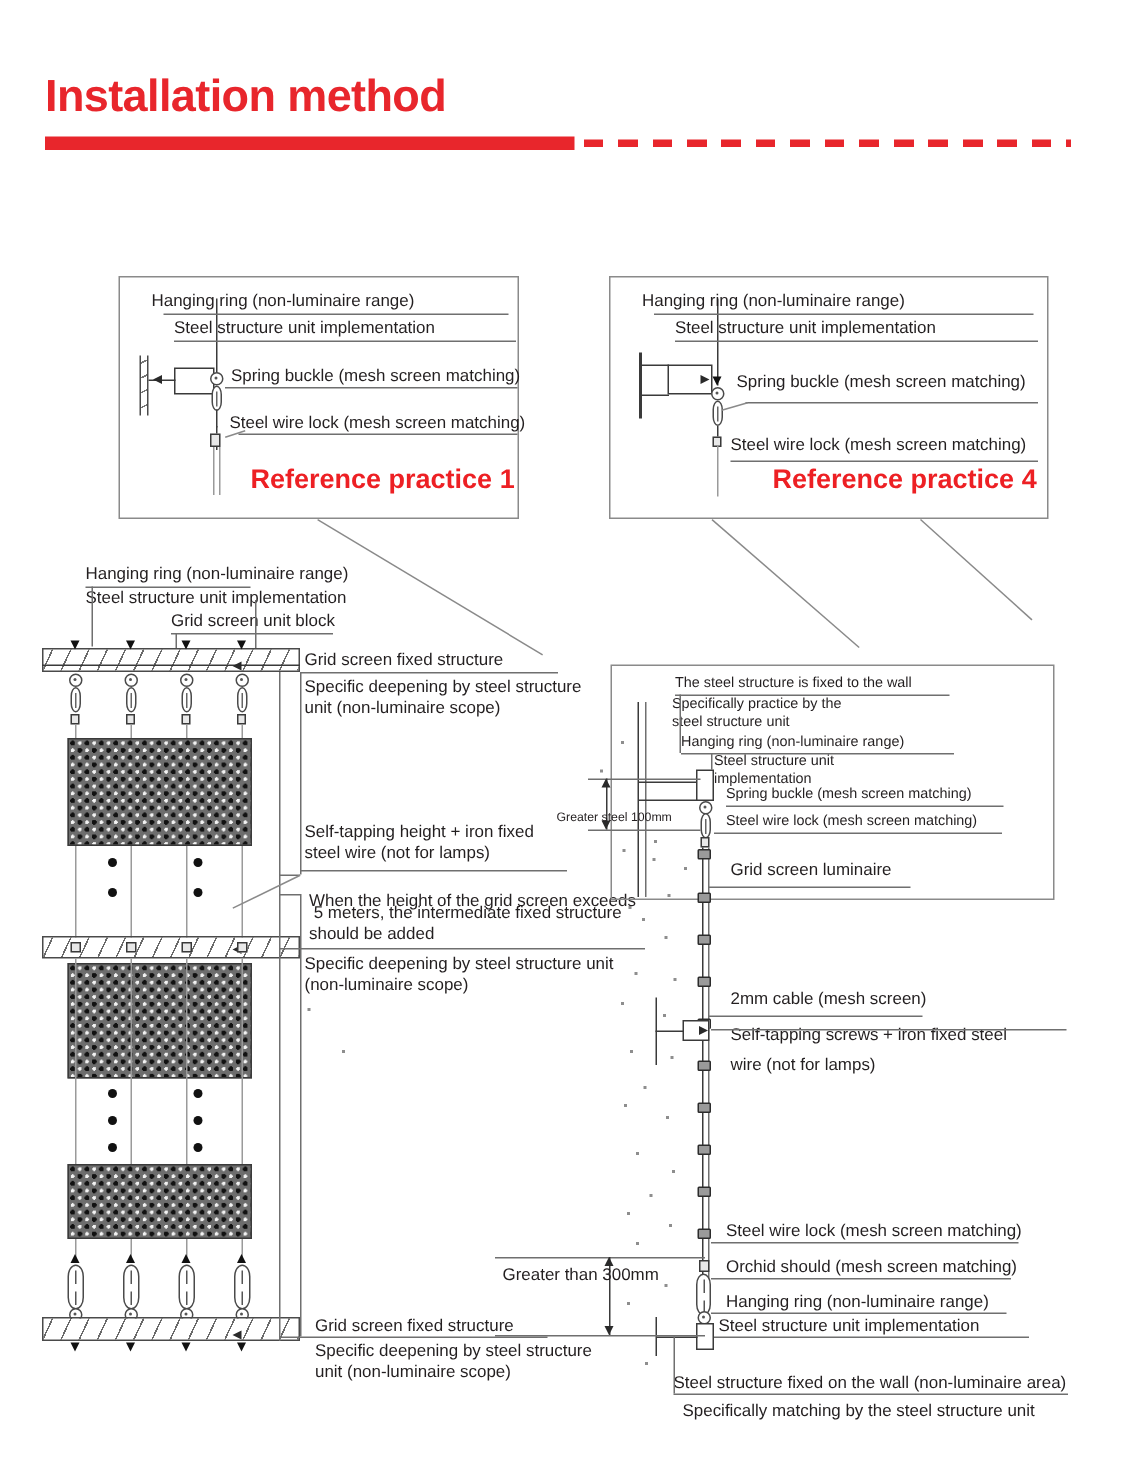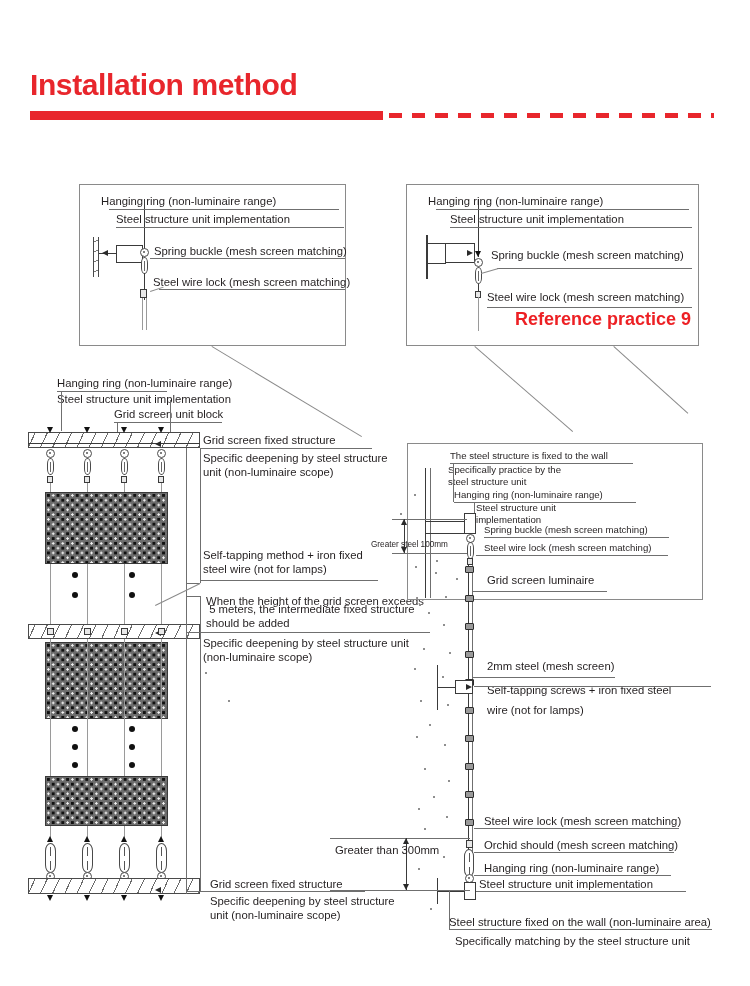--- a/index.html
+++ b/index.html
@@ -1,20 +1,20 @@
 <!DOCTYPE html>
 <html><head>
 <meta charset="utf-8">
 <style>
   html,body{margin:0;padding:0;background:#ffffff;}
   body{width:750px;height:986px;position:relative;overflow:hidden;
        font-family:"Liberation Sans","DejaVu Sans",sans-serif;color:#231f20;}
 
   
-  #header{position:absolute;left:0;top:0;width:750px;height:130px;margin-top:20px;}
+  #header{position:absolute;left:0;top:0;width:750px;height:130px;}
   #page-title{position:absolute;left:30px;top:48px;font-size:30px;font-weight:bold;
               letter-spacing:-0.4px;color:#e8262c;white-space:nowrap;}
   #rule-solid{position:absolute;left:30px;top:91px;width:353px;height:9px;background:#e8262c;}
   #rule-dashed{position:absolute;left:389px;top:93px;width:325px;height:5px;
                background:repeating-linear-gradient(to right,#e8262c 0 13px,#fff 13px 23px);}
 
   
   .ln{position:absolute;background:#6f6f6f;}
   .hln{height:1px;}
   .vln{width:1px;}
@@ -117,20 +117,21 @@
   <div class="ln hln" style="left:29px;top:24px;width:230px;"></div>
   <div class="ln hln" style="left:36px;top:42px;width:228px;"></div>
   <div class="ln hln" style="left:70px;top:73px;width:195px;"></div>
   <div class="ln hln" style="left:79px;top:104px;width:186px;"></div>
   <div class="diag" style="left:70px;top:106px;width:14px;transform:rotate(-18deg);"></div>
 
   <div class="lbl" style="left:21px;top:9px;">Hanging ring (non-luminaire range)</div>
   <div class="lbl" style="left:36px;top:27px;">Steel structure unit implementation</div>
   <div class="lbl" style="left:74px;top:59px;">Spring buckle (mesh screen matching)</div>
   <div class="lbl" style="left:73px;top:90px;">Steel wire lock (mesh screen matching)</div>
+  <div class="refttl" style="left:87px;top:124px;">Reference practice 1</div>
 </div>
 
 <div class="box" style="left:406px;top:184px;width:293px;height:162px;">
 
   <div class="ln vln ln-dk" style="left:19px;top:50px;width:2px;height:44px;"></div>
   <div class="unitbox" style="left:38px;top:58px;width:30px;height:20px;"></div>
   <div class="ln hln ln-dk" style="left:21px;top:58px;width:18px;height:1.2px;"></div>
   <div class="ln hln ln-dk" style="left:21px;top:78px;width:18px;height:1.2px;"></div>
   <div class="ar-rt" style="left:60px;top:65px;"></div>
 
@@ -145,21 +146,21 @@
   <div class="ln hln" style="left:29px;top:24px;width:253px;"></div>
   <div class="ln hln" style="left:43px;top:42px;width:242px;"></div>
   <div class="ln hln" style="left:90px;top:83px;width:195px;"></div>
   <div class="diag" style="left:74px;top:88px;width:18px;transform:rotate(-16deg);"></div>
   <div class="ln hln" style="left:80px;top:122px;width:205px;"></div>
 
   <div class="lbl" style="left:21px;top:9px;">Hanging ring (non-luminaire range)</div>
   <div class="lbl" style="left:43px;top:27px;">Steel structure unit implementation</div>
   <div class="lbl" style="left:84px;top:63px;">Spring buckle (mesh screen matching)</div>
   <div class="lbl" style="left:80px;top:105px;">Steel wire lock (mesh screen matching)</div>
-  <div class="refttl" style="left:108px;top:124px;">Reference practice 9</div>
+  <div class="refttl" style="left:108px;top:124px;">Reference practice 4</div>
 </div>
 
 <div class="diag" style="left:212px;top:346px;width:175px;transform:rotate(31deg);"></div>
 <div class="diag" style="left:475px;top:346px;width:130px;transform:rotate(41deg);"></div>
 <div class="diag" style="left:614px;top:346px;width:100px;transform:rotate(42deg);"></div>
 
 <div>
 
   <div class="lbl" style="left:57px;top:376px;">Hanging ring (non-luminaire range)</div>
   <div class="ln hln" style="left:57px;top:391px;width:110px;"></div>
@@ -267,21 +268,21 @@
   <div class="ln hln" style="left:186px;top:583px;width:14px;"></div>
   <div class="ln hln" style="left:186px;top:596px;width:14px;"></div>
   <div class="ln hln" style="left:186px;top:632px;width:14px;"></div>
   <div class="ln hln" style="left:186px;top:891px;width:14px;"></div>
 
   <div class="ln hln" style="left:200px;top:448px;width:172px;"></div>
   <div class="lbl" style="left:203px;top:433px;">Grid screen fixed structure</div>
   <div class="lbl" style="left:203px;top:451px;">Specific deepening by steel structure</div>
   <div class="lbl" style="left:203px;top:465px;">unit (non-luminaire scope)</div>
 
-  <div class="lbl" style="left:203px;top:548px;">Self-tapping method + iron fixed</div>
+  <div class="lbl" style="left:203px;top:548px;">Self-tapping height + iron fixed</div>
   <div class="lbl" style="left:203px;top:562px;">steel wire (not for lamps)</div>
   <div class="ln hln" style="left:200px;top:580px;width:178px;"></div>
   <div class="diag" style="left:155px;top:605px;width:50px;transform:rotate(-26deg);"></div>
 
   <div class="lbl" style="left:206px;top:594px;text-align:center;">When the height of the grid screen exceeds</div>
   <div class="lbl" style="left:206px;top:602px;"> 5 meters, the intermediate fixed structure</div>
   <div class="lbl" style="left:206px;top:616px;">should be added</div>
   <div class="ln hln" style="left:200px;top:632px;width:230px;"></div>
 
   <div class="lbl" style="left:203px;top:636px;">Specific deepening by steel structure unit</div>
@@ -363,21 +364,21 @@
   <div class="ln hln" style="left:330px;top:890px;width:140px;"></div>
   <div class="ln vln ln-dk" style="left:406px;top:838px;height:52px;"></div>
   <div class="ar-up" style="left:403px;top:838px;"></div>
   <div class="ar-dn" style="left:403px;top:884px;"></div>
   <div class="lbl" style="left:335px;top:843px;">Greater than 300mm</div>
 
   <div class="ln hln" style="left:472px;top:591px;width:135px;"></div>
   <div class="lbl" style="left:487px;top:573px;">Grid screen luminaire</div>
 
   <div class="ln hln" style="left:472px;top:677px;width:143px;"></div>
-  <div class="lbl" style="left:487px;top:659px;">2mm steel (mesh screen)</div>
+  <div class="lbl" style="left:487px;top:659px;">2mm cable (mesh screen)</div>
 
   <div class="lbl" style="left:487px;top:683px;">Self-tapping screws + iron fixed steel</div>
   <div class="lbl" style="left:487px;top:703px;">wire (not for lamps)</div>
   <div class="ln hln" style="left:474px;top:686px;width:237px;"></div>
 
   <div class="lbl" style="left:484px;top:814px;">Steel wire lock (mesh screen matching)</div>
   <div class="ln hln" style="left:474px;top:828px;width:205px;"></div>
 
   <div class="lbl" style="left:484px;top:838px;">Orchid should (mesh screen matching)</div>
   <div class="ln hln" style="left:474px;top:852px;width:200px;"></div>

